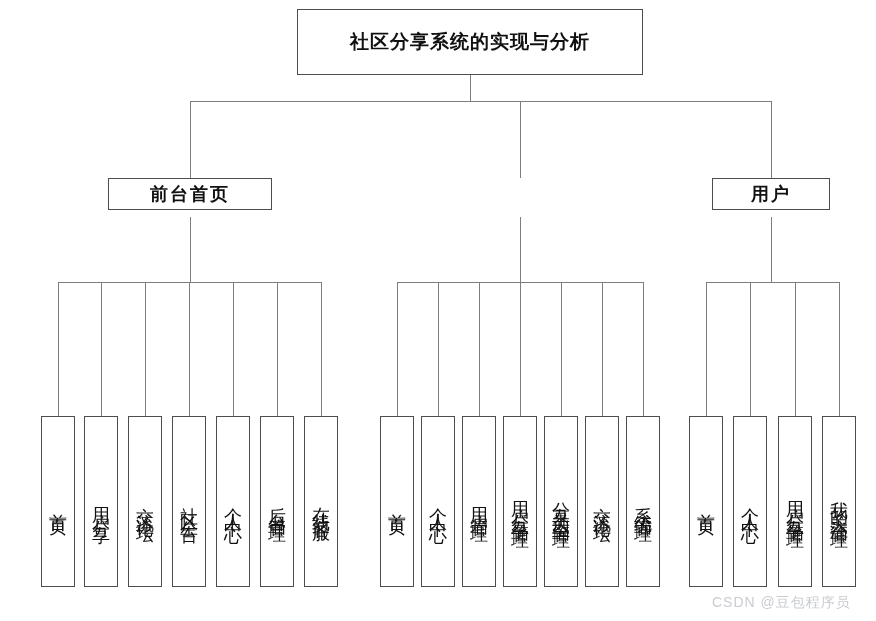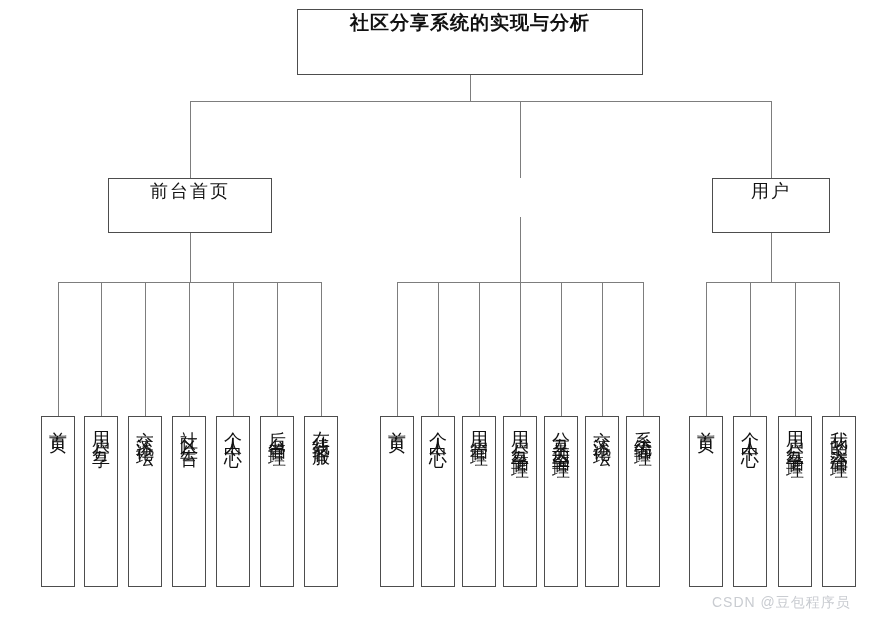--- a/index.html
+++ b/index.html
@@ -24,35 +24,36 @@
     stroke: var(--line, #7d7d7d);
     stroke-width: 1;
     shape-rendering: crispEdges;
   }
   .box {
     position: absolute;
     box-sizing: border-box;
     background: #ffffff;
     border: 1px solid var(--border, #4d4d4d);
     display: flex;
+    align-items: center;
     justify-content: center;
     color: var(--text, #111111);
   }
   .title-box {
     left: 297px; top: 9px;
     width: 346px; height: 66px;
     font-size: 19px;
     font-weight: 600;
     letter-spacing: 1px;
   }
   .l2-box {
     top: 178px;
-    height: 55px;
+    height: 32px;
     font-size: 18px;
-    font-weight: 400;
+    font-weight: 700;
     letter-spacing: 2px;
   }
   .l2-front { left: 108px; width: 164px; }
   .l2-admin { left: 462px; width: 116px; }
   .l2-user  { left: 712px; width: 118px; }
   .leaf {
     top: 416px;
     width: 34px;
     height: 171px;
     font-size: 18px;

